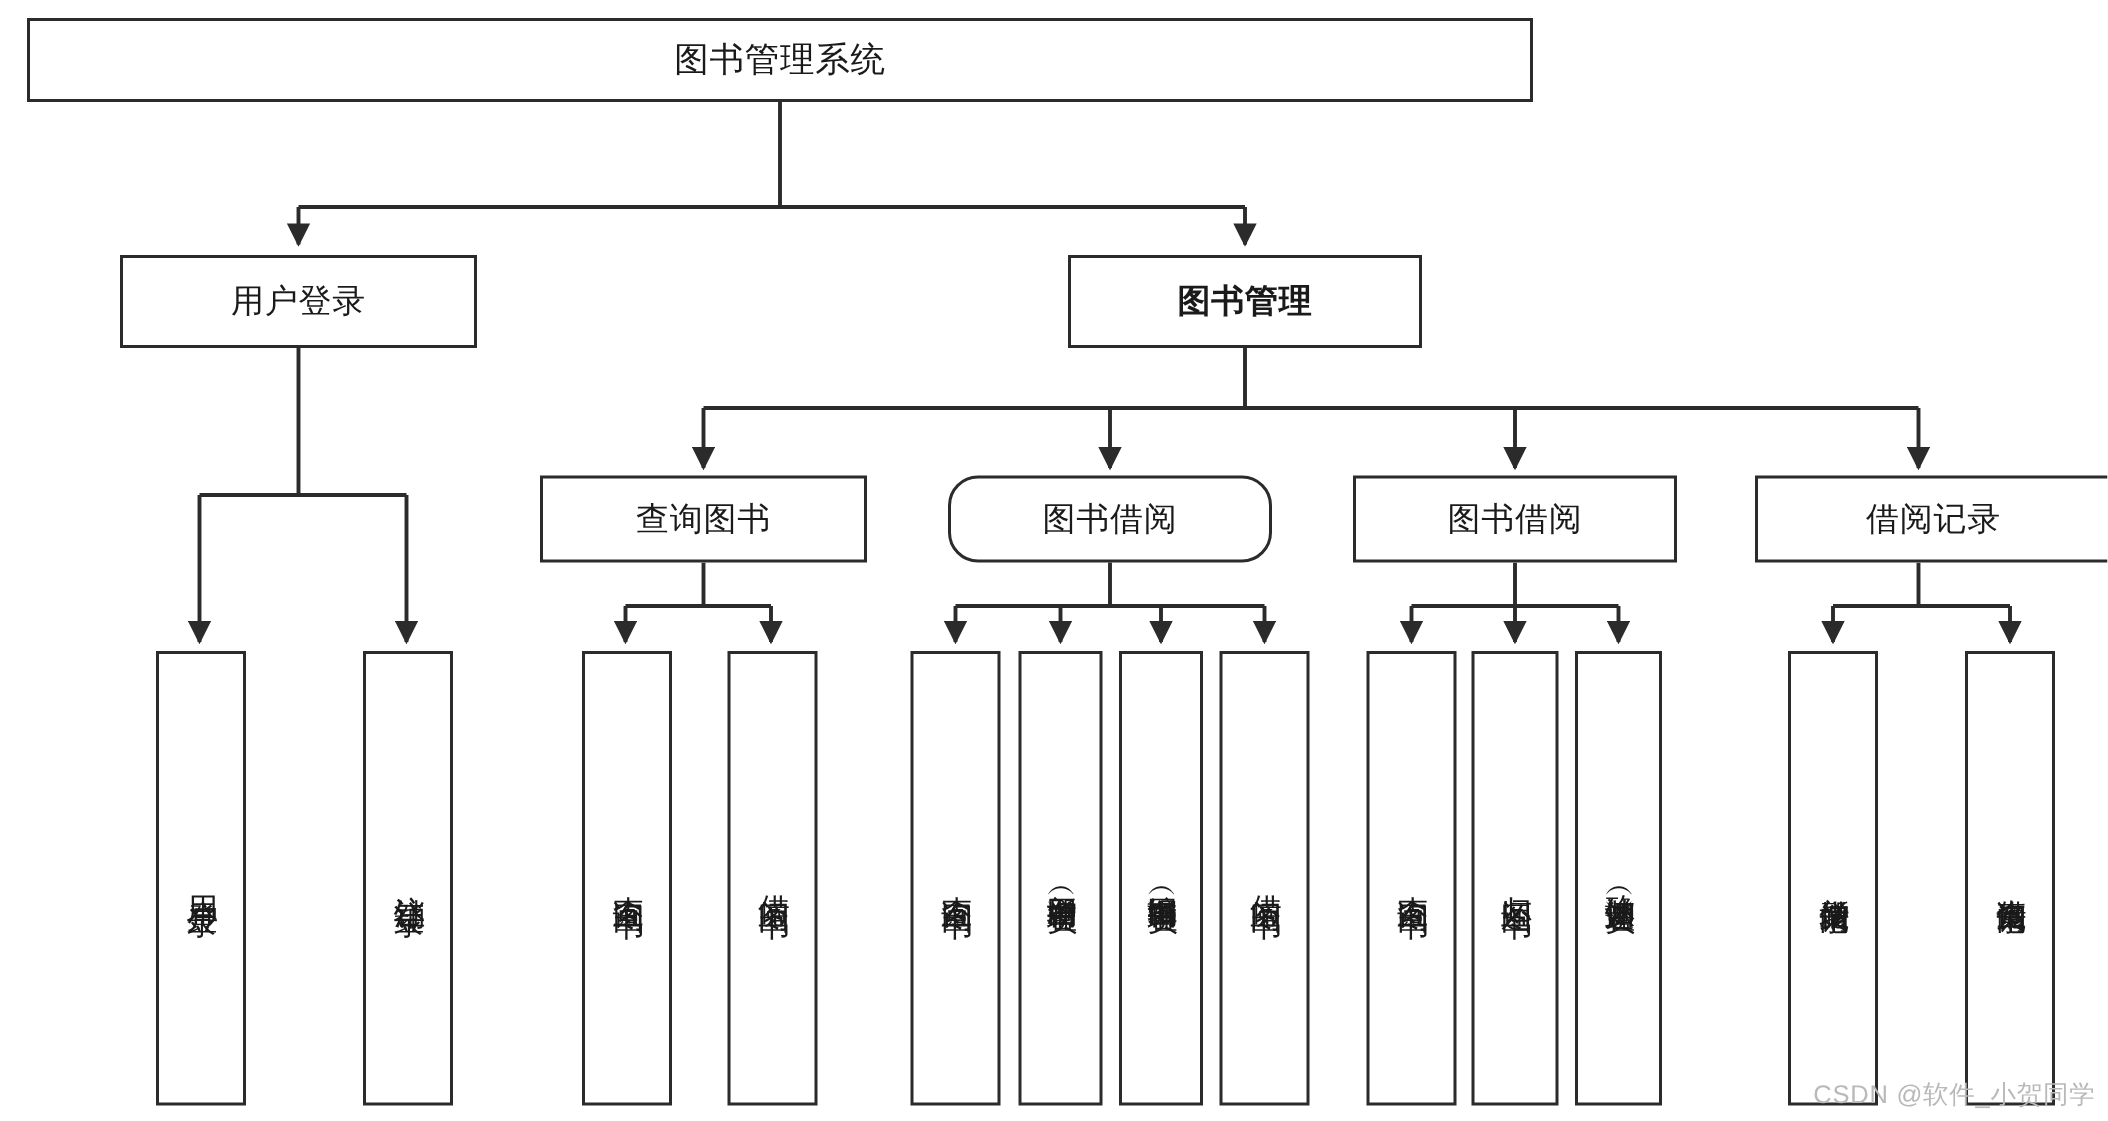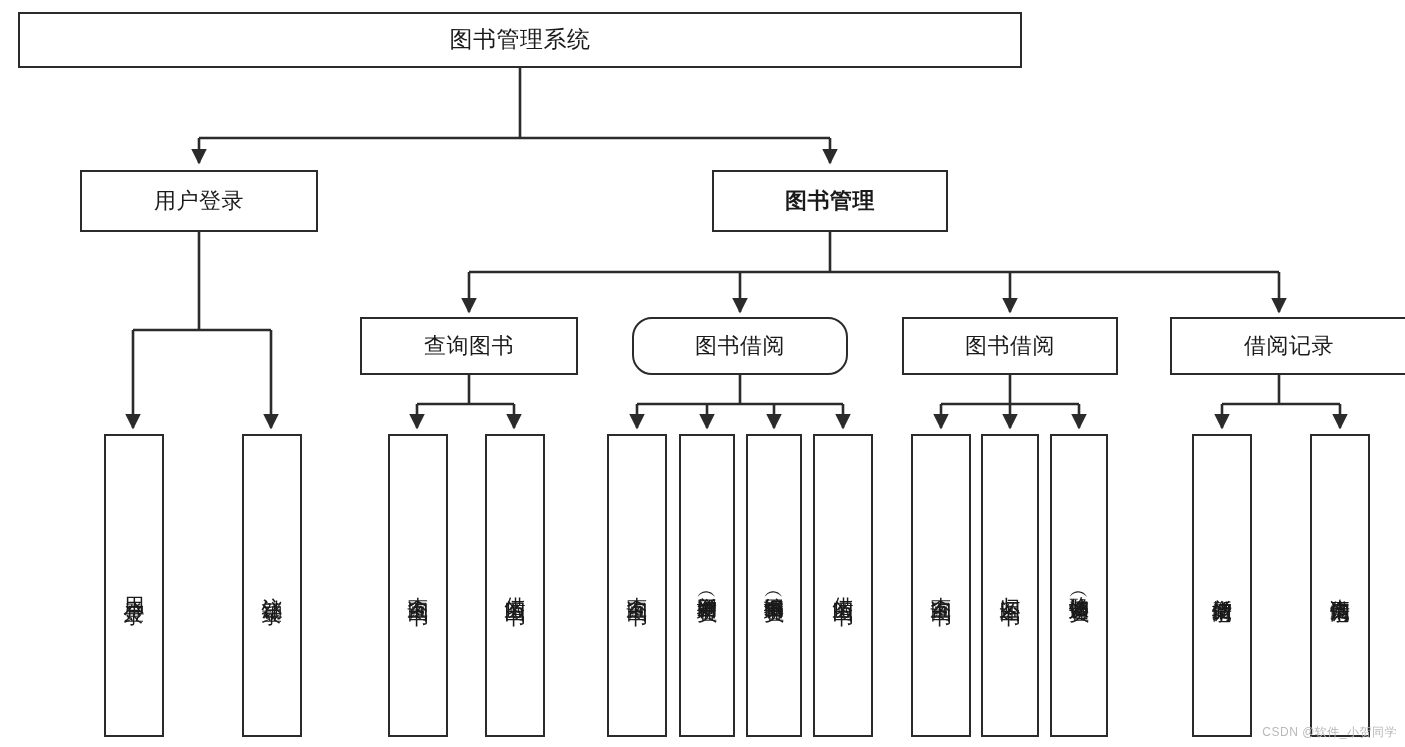--- a/index.html
+++ b/index.html
@@ -66,21 +66,21 @@
     max-height: 100%;
   }
   .node.vert.tall .node-label {
     font-size: 20px;
     letter-spacing: 1px;
   }
   #watermark {
     position: absolute;
     right: 8px;
     bottom: 6px;
-    font-size: 12px;
+    font-size: 17px;
     color: #b9b9b9;
     letter-spacing: 0.5px;
     z-index: 5;
     white-space: pre;
   }
 </style>
 </head>
 <body>
 
 <div id="diagram-root">

